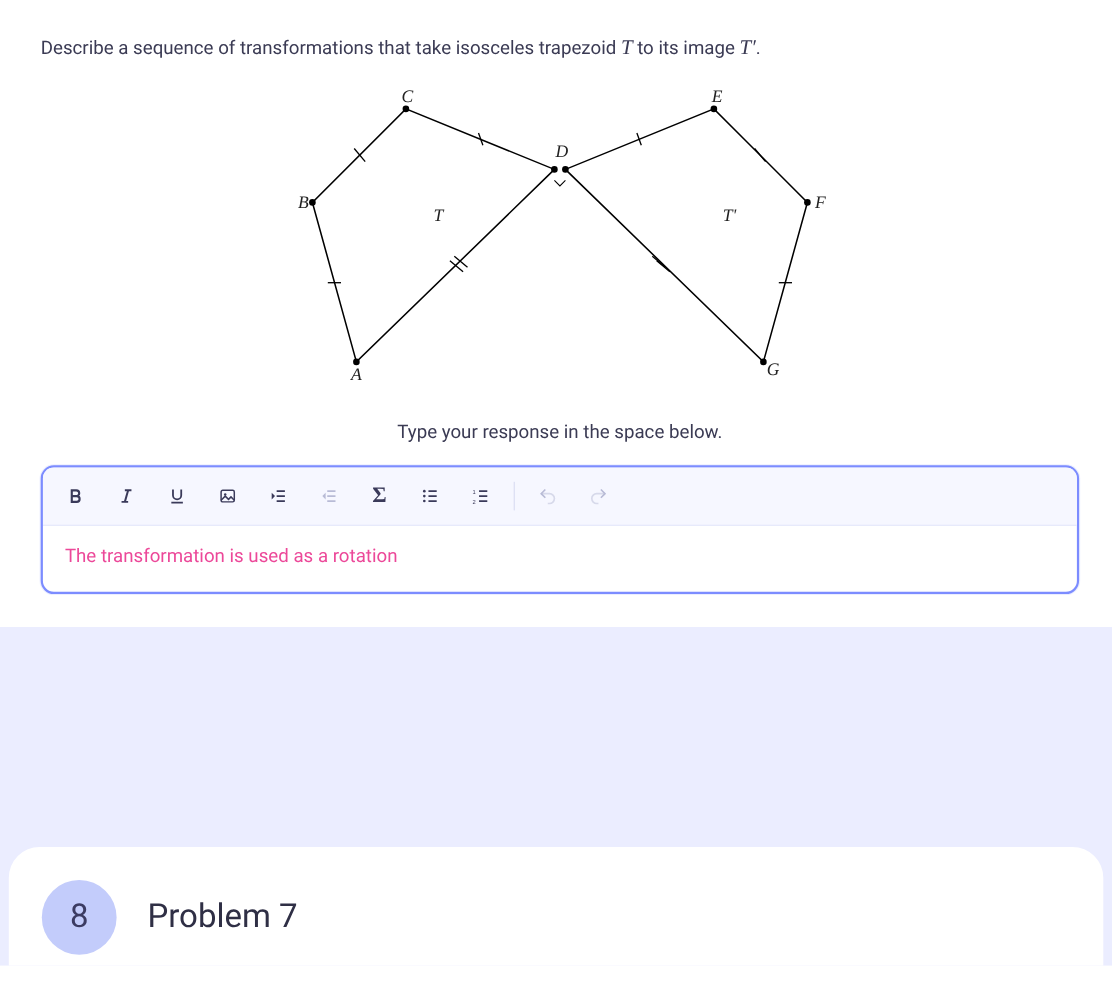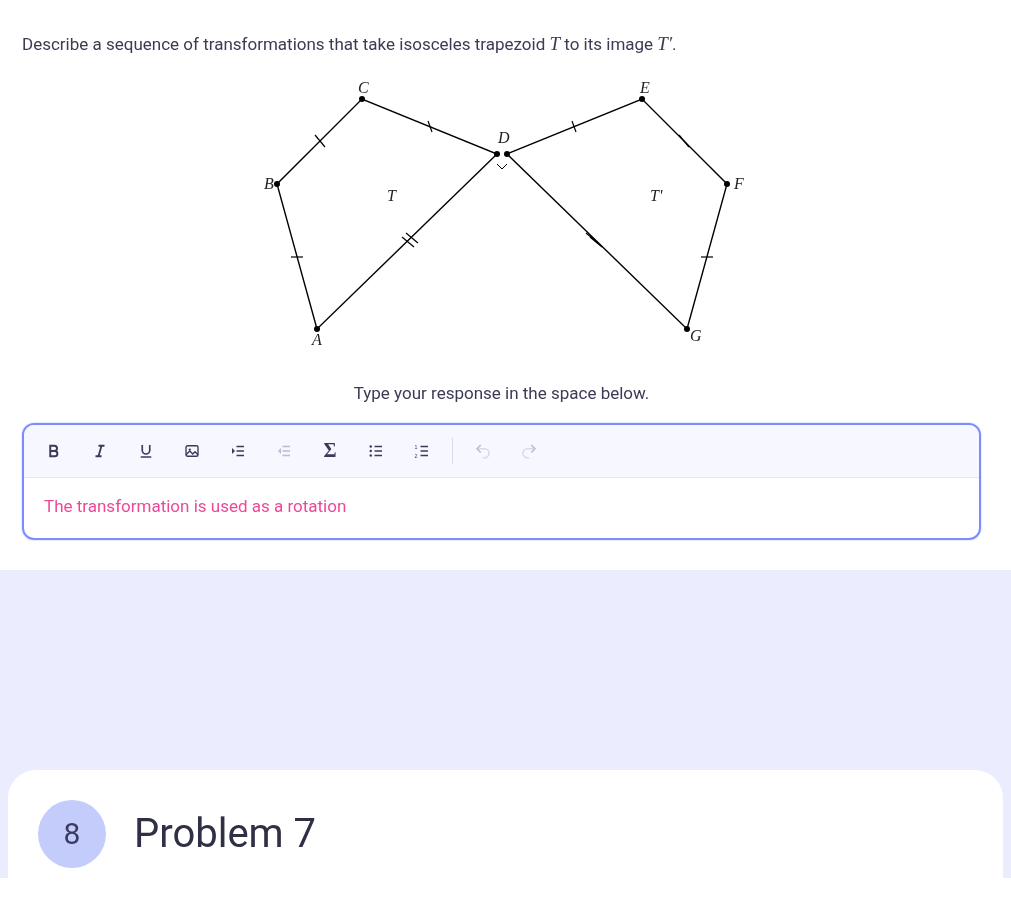--- a/index.html
+++ b/index.html
@@ -2,21 +2,21 @@
 <html><head>
 <meta charset="utf-8">
 <style>
   * { box-sizing: border-box; margin: 0; padding: 0; }
   body {
     font-family: -apple-system, BlinkMacSystemFont, "Segoe UI", Roboto, sans-serif;
     color: #3a3a4a;
     background: #fff;
     width: 1011px;
   }
-  .page-top { padding: 30px 30px 0 22px; }
+  .page-top { padding: 30px 30px 0 37px; }
   .prompt {
     font-size: 17px;
     color: #3b3b54;
     line-height: 1.5;
     margin-bottom: 20px;
   }
   .math-var { font-style: italic; font-family: 'Times New Roman', serif; font-size: 19px; }
   .diagram-wrap { text-align: center; margin: 10px 0 30px 0; }
   .instruction {
     font-size: 17px;
@@ -91,21 +91,21 @@
     background: #c3ccfb;
     display: flex;
     align-items: center;
     justify-content: center;
     font-size: 30px;
     color: #3b3b62;
     font-weight: 400;
     flex-shrink: 0;
   }
   .prob-title {
-    font-size: 40px;
+    font-size: 30px;
     color: #2f2f45;
     font-weight: 400;
   }
   .diagram-svg text {
     font-family: 'Times New Roman', serif;
     font-style: italic;
     font-size: 16px;
     fill: #222;
   }
 </style>

